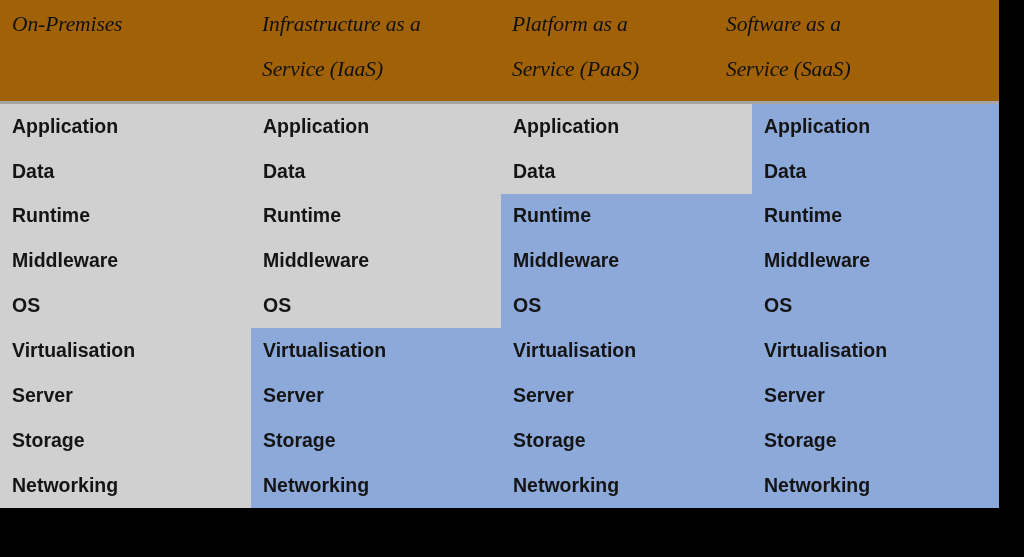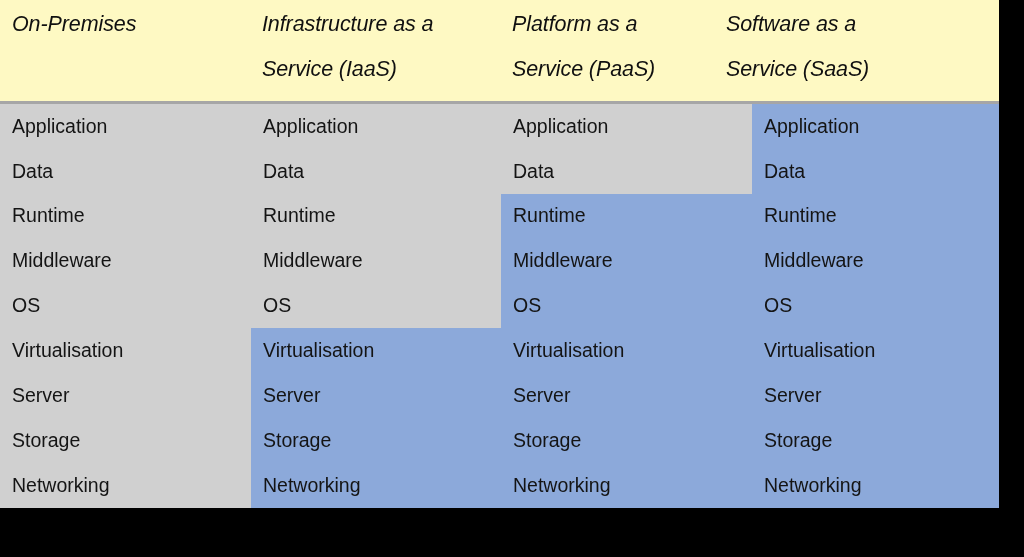--- a/index.html
+++ b/index.html
@@ -21,21 +21,22 @@
     background: #000000;
   }
 
   
   #header {
     position: absolute;
     left: 0;
     top: 0;
     width: 999px;
     height: 101px;
-    background: #fef9c3;
+    background: #a16207;
+    font-family: Liberation Serif, serif;
   }
   .hcell {
     position: absolute;
     top: 0;
     height: 101px;
     font-style: italic;
     font-size: 21.5px;
     line-height: 45px;
     color: #101010;
     letter-spacing: -0.1px;
@@ -75,20 +76,21 @@
   .c2 { left: 251px; width: 250px; }
   .c3 { left: 501px; width: 251px; }
   .c4 { left: 752px; width: 247px; }
 
   .cell {
     position: relative;
     height: 44.9px;
     box-sizing: border-box;
     display: flex;
     align-items: center;
+    font-weight: bold;
   }
   .cell-label {
     font-size: 19.5px;
     color: #141414;
     line-height: 1;
     padding-left: 12px;
     white-space: nowrap;
   }
   .self     { background: #d0d0d0; }
   .provider { background: #8ca9da; }

